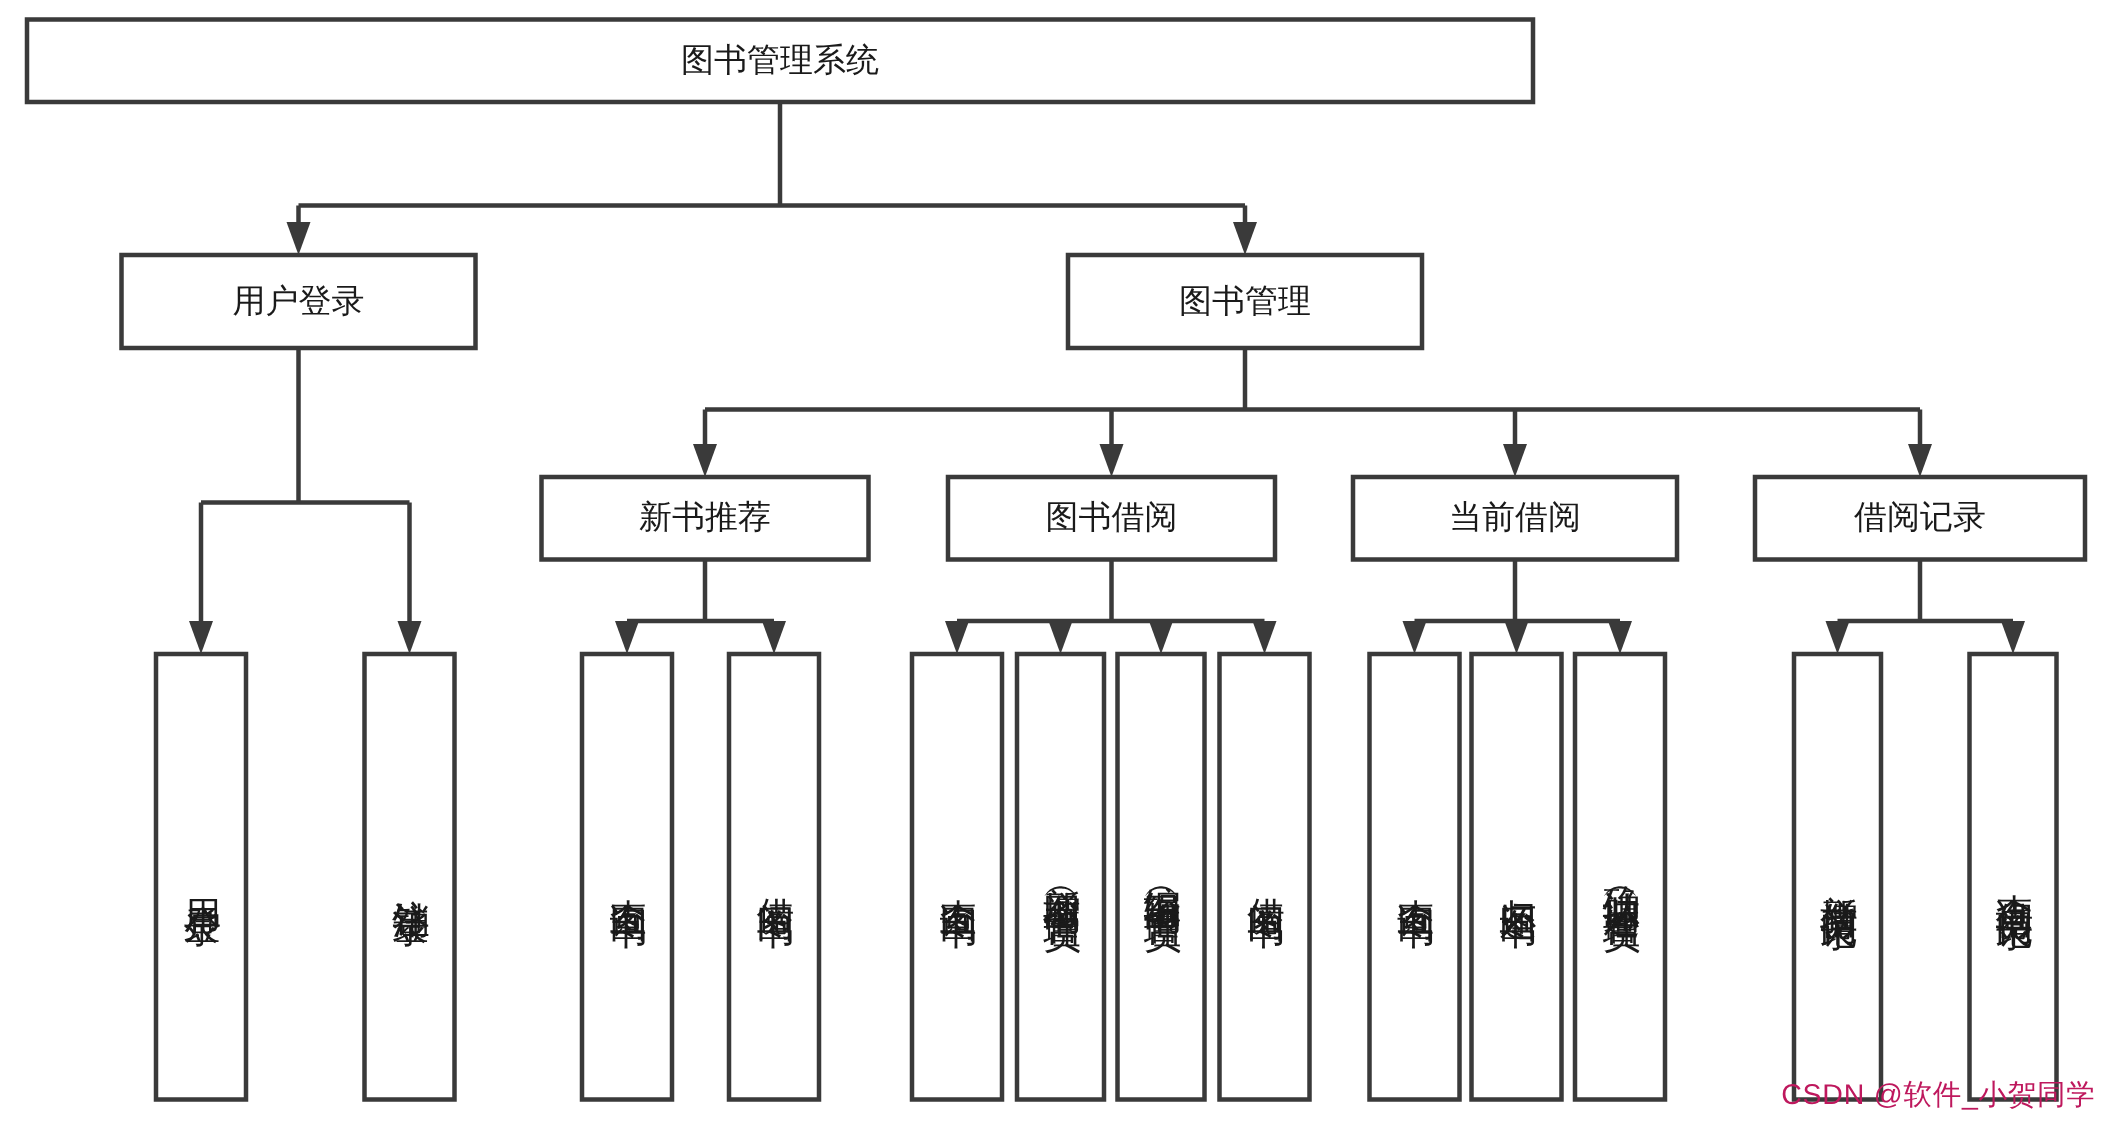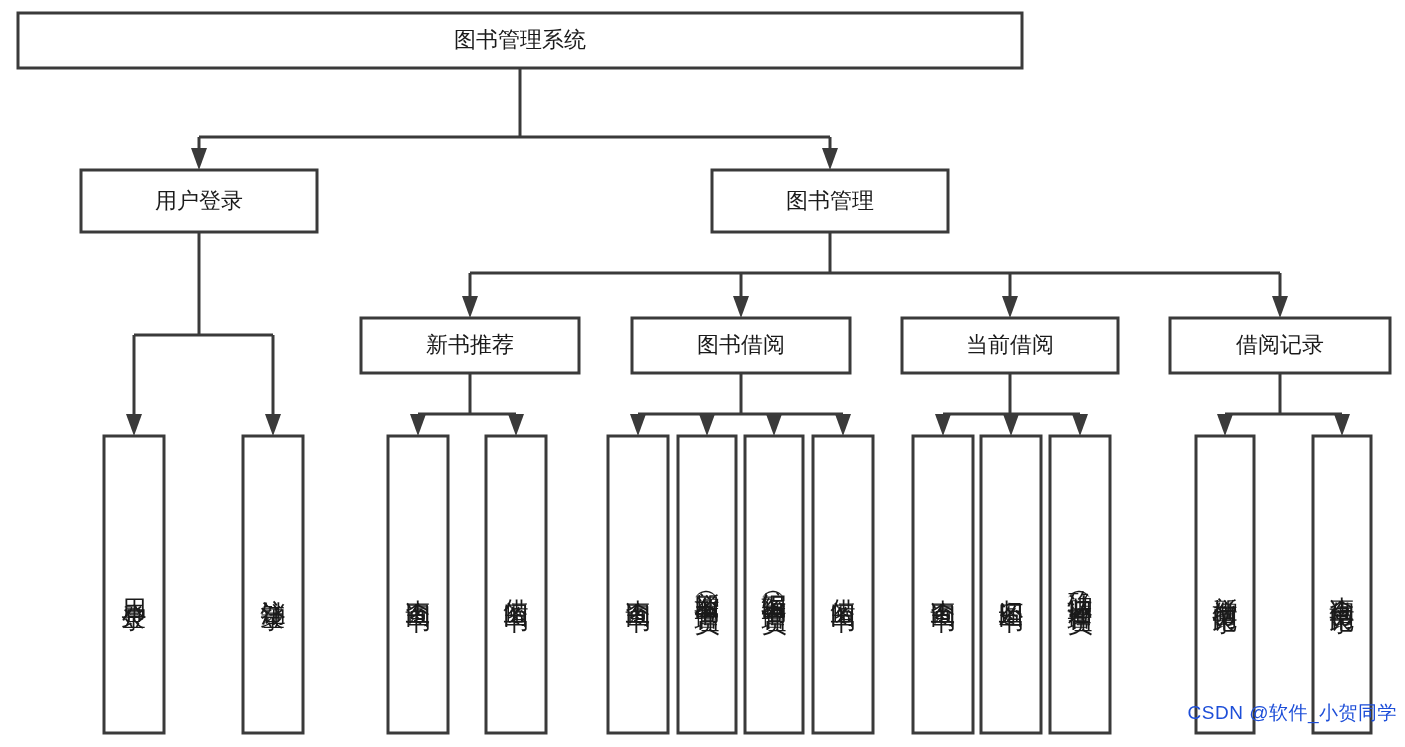--- a/index.html
+++ b/index.html
@@ -61,24 +61,24 @@
     font-family: "Liberation Sans", "DejaVu Sans", sans-serif;
     font-size: 25px;
     line-height: 1;
     letter-spacing: 3px;
     color: #1a1a1a;
     white-space: nowrap;
   }
   .watermark {
     position: absolute;
     right: 8px;
-    bottom: 21px;
+    bottom: 4px;
     font-family: "Liberation Sans", "DejaVu Sans", sans-serif;
     font-size: 19px;
-    color: #1d4ed8;
+    color: #be185d;
     letter-spacing: 0.5px;
     white-space: nowrap;
   }
 </style>
 </head>
 <body>
 
 <div id="diagram-root">
 
   <svg class="diagram-canvas" viewBox="0 0 1405 747">

